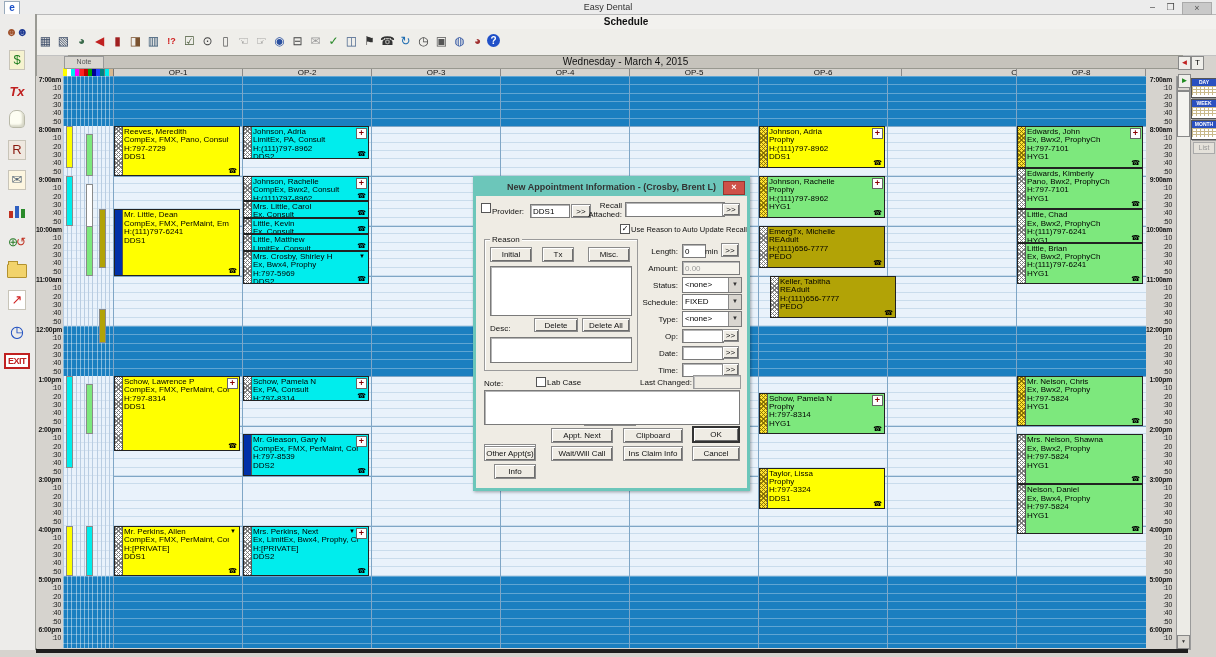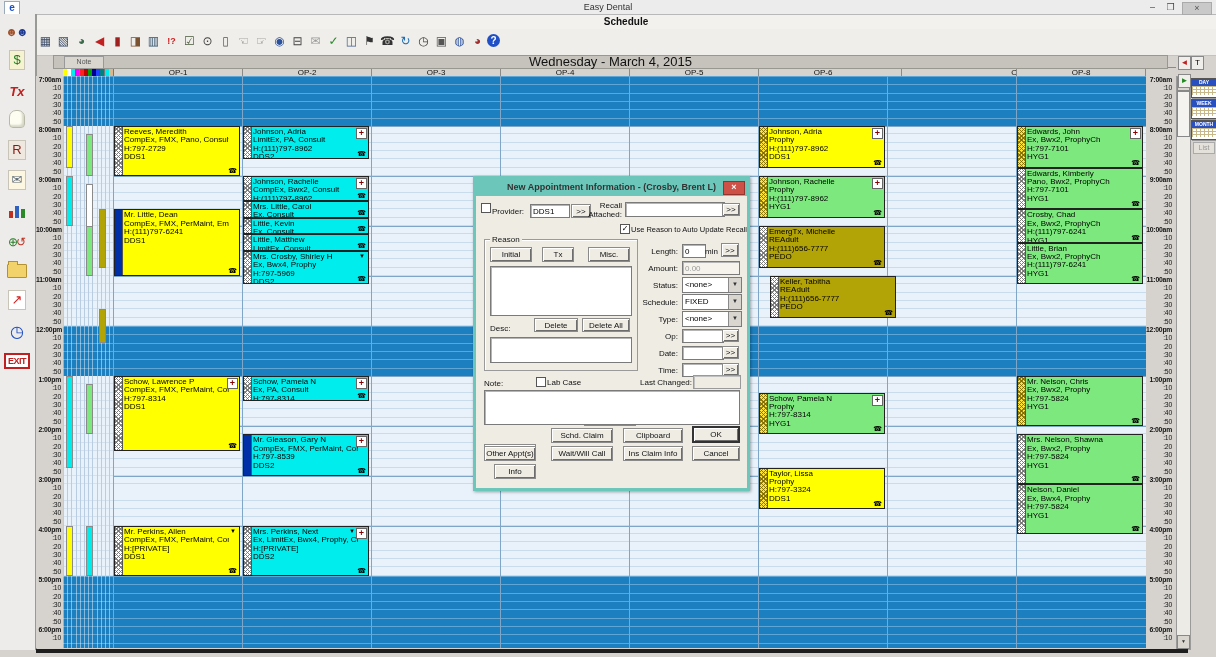--- a/index.html
+++ b/index.html
@@ -31,22 +31,22 @@
          border-radius:7px 7px 4px 4px;box-shadow:inset -2px -2px 2px #d8d8c8;}
   .folder{display:inline-block;width:18px;height:12px;background:#F2D36B;border:1px solid #b3922f;
           border-radius:1px;position:relative;top:4px;}
   .folder:before{content:"";position:absolute;left:0;top:-4px;width:8px;height:3px;background:#F2D36B;
           border:1px solid #b3922f;border-bottom:none;}
   .exit-box{display:inline-block;border:2px solid #c02020;color:#c02020;font-weight:bold;
             font-size:9px;padding:1px 2px;background:#fff;letter-spacing:-0.5px;}
   
   #note-btn{left:64px;top:56px;width:38px;height:11px;background:#D9D6D0;border:1px solid #999;
             font-size:7px;color:#555;text-align:center;line-height:10px;z-index:3;}
-  #date-bar{left:53px;top:55px;width:1113px;height:12px;background:#C6C3BC;border:1px solid #989890;
-            font-size:13px;color:#111;text-align:center;line-height:11px;z-index:2;}
+  #date-bar{left:68px;top:55px;width:1113px;height:12px;background:#C6C3BC;border:1px solid #989890;
+            font-size:10px;color:#111;text-align:center;line-height:11px;z-index:2;}
   #nav-box{left:1178px;top:56px;z-index:3;}
   .nav-btn{display:inline-block;width:11px;height:12px;background:#EFEEEA;border:1px solid #888;
            font-size:8px;line-height:11px;text-align:center;vertical-align:top;margin-right:0;}
   #col-headers .hdr{position:absolute;top:67px;height:10px;background:#D6D3CE;border-left:1px solid #8a8a8a;
            border-top:1px solid #8a8a8a;font-size:8px;color:#111;text-align:center;line-height:10px;}
   .legend-sq{position:absolute;top:68px;width:4px;height:9px;border-right:1px solid #777;}
   
   .timecol{top:76px;height:572px;background:#D6D3CE;}
   .tlabel{position:absolute;font-size:6.8px;color:#111;text-align:right;width:100%;letter-spacing:-0.2px;}
   .tlabel.hour{font-weight:bold;}
@@ -523,21 +523,21 @@
           <div>Edwards, Kimberly</div>
           <div>Pano, Bwx2, ProphyCh</div>
           <div>H:797-7101</div>
           <div>HYG1</div>
         </div>
         <div class="ico-phone">☎</div>
       </div>
       <div class="appt" style="left: 1017px; top: 209.333px; width: 124px; height: 31.3333px; background: rgb(125, 232, 125);">
         <div class="edge edge-hatch"></div>
         <div class="lines">
-          <div>Crosby, Chad</div>
+          <div>Little, Chad</div>
           <div>Ex, Bwx2, ProphyCh</div>
           <div>H:(111)797-6241</div>
           <div>HYG1</div>
         </div>
         <div class="ico-phone">☎</div>
       </div>
       <div class="appt" style="left: 1017px; top: 242.667px; width: 124px; height: 39.6667px; background: rgb(125, 232, 125);">
         <div class="edge edge-hatch"></div>
         <div class="lines">
           <div>Little, Brian</div>
@@ -735,21 +735,21 @@
   <span class="lbl" style="left:71px;top:199px;">Lab Case</span>
   <button class="btn disabled" style="left:108px;top:196px;width:52px;height:14px;margin-top:37px;">Attach Case</button>
   <span class="lbl" style="left:164px;top:199px;">Last Changed:</span>
   <div class="sunken" style="left:217px;top:196px;width:46px;height:12px;"></div>
   <div class="txt" style="left:8px;top:211px;width:250px;height:33px;">
     <span class="ta-arrow" style="top:2px;"></span>
     <span class="ta-arrow" style="bottom:2px;"></span>
   </div>
 
   <button class="btn" style="left:8px;top:265px;width:52px;height:15px;">Find</button>
-  <button class="btn" style="left:75px;top:249px;width:62px;height:15px;">Schd. Claim</button>
+  <button class="btn" style="left:75px;top:249px;width:62px;height:15px;">Appt. Next</button>
   <button class="btn" style="left:147px;top:249px;width:60px;height:15px;">Clipboard</button>
   <button class="btn default" style="left:216px;top:247px;width:48px;height:17px;">OK</button>
   <button class="btn" style="left:8px;top:267px;width:52px;height:15px;">Other Appt(s)</button>
   <button class="btn" style="left:75px;top:267px;width:62px;height:15px;">Wait/Will Call</button>
   <button class="btn" style="left:147px;top:267px;width:60px;height:15px;">Ins Claim Info</button>
   <button class="btn" style="left:216px;top:267px;width:48px;height:15px;">Cancel</button>
   <button class="btn" style="left:18px;top:285px;width:42px;height:15px;">Info</button>
 </div>
 
 </body></html>

